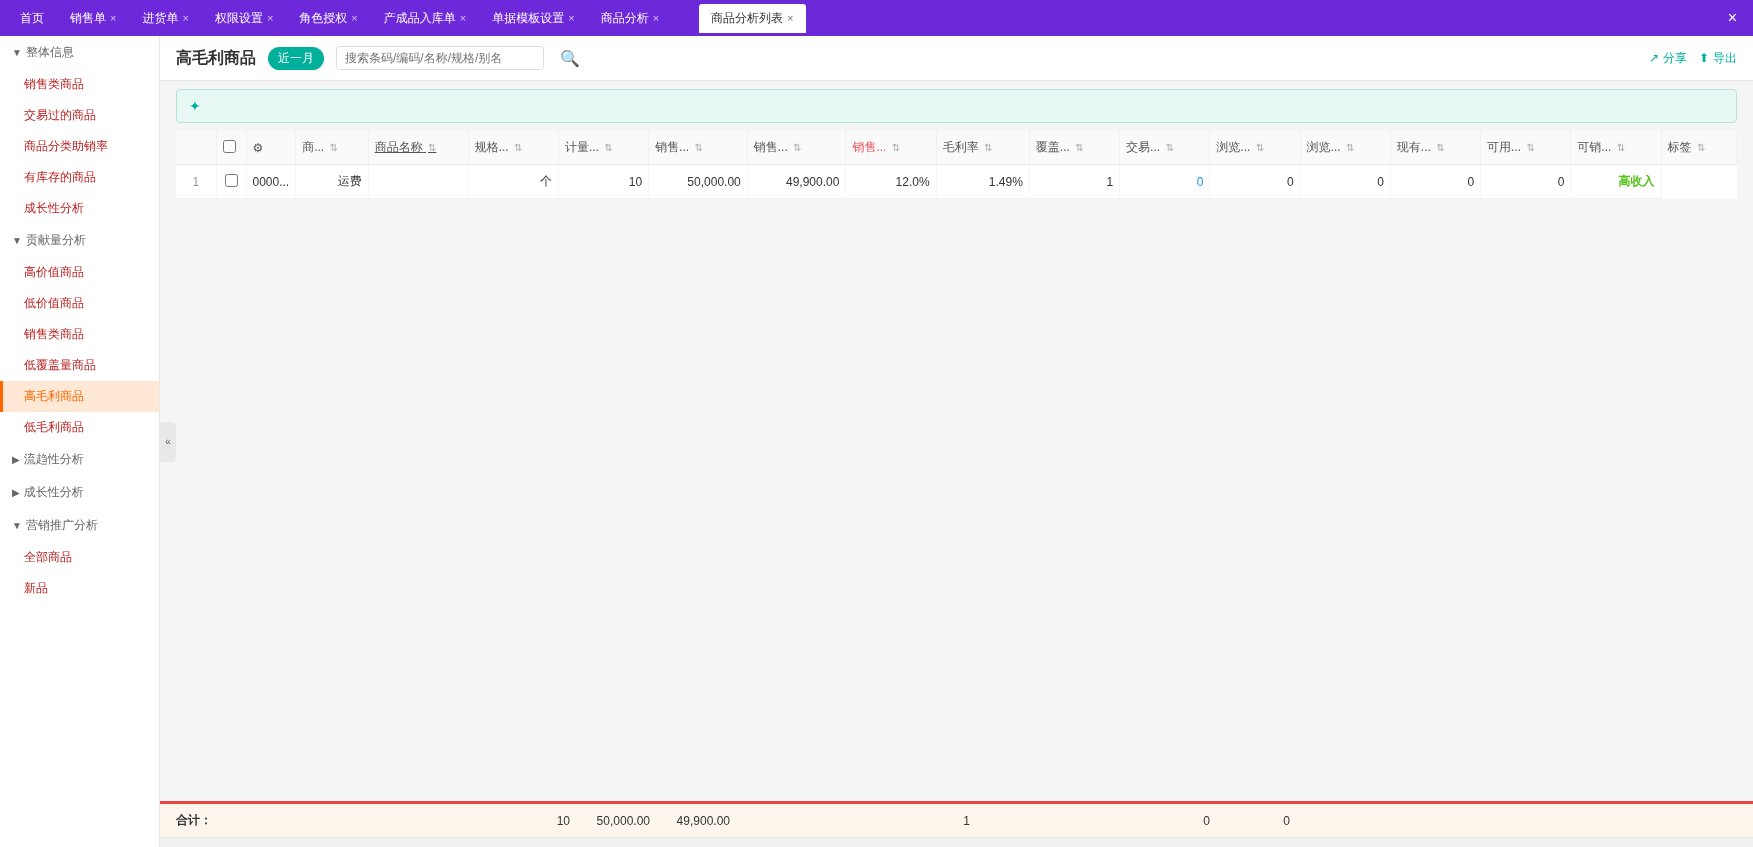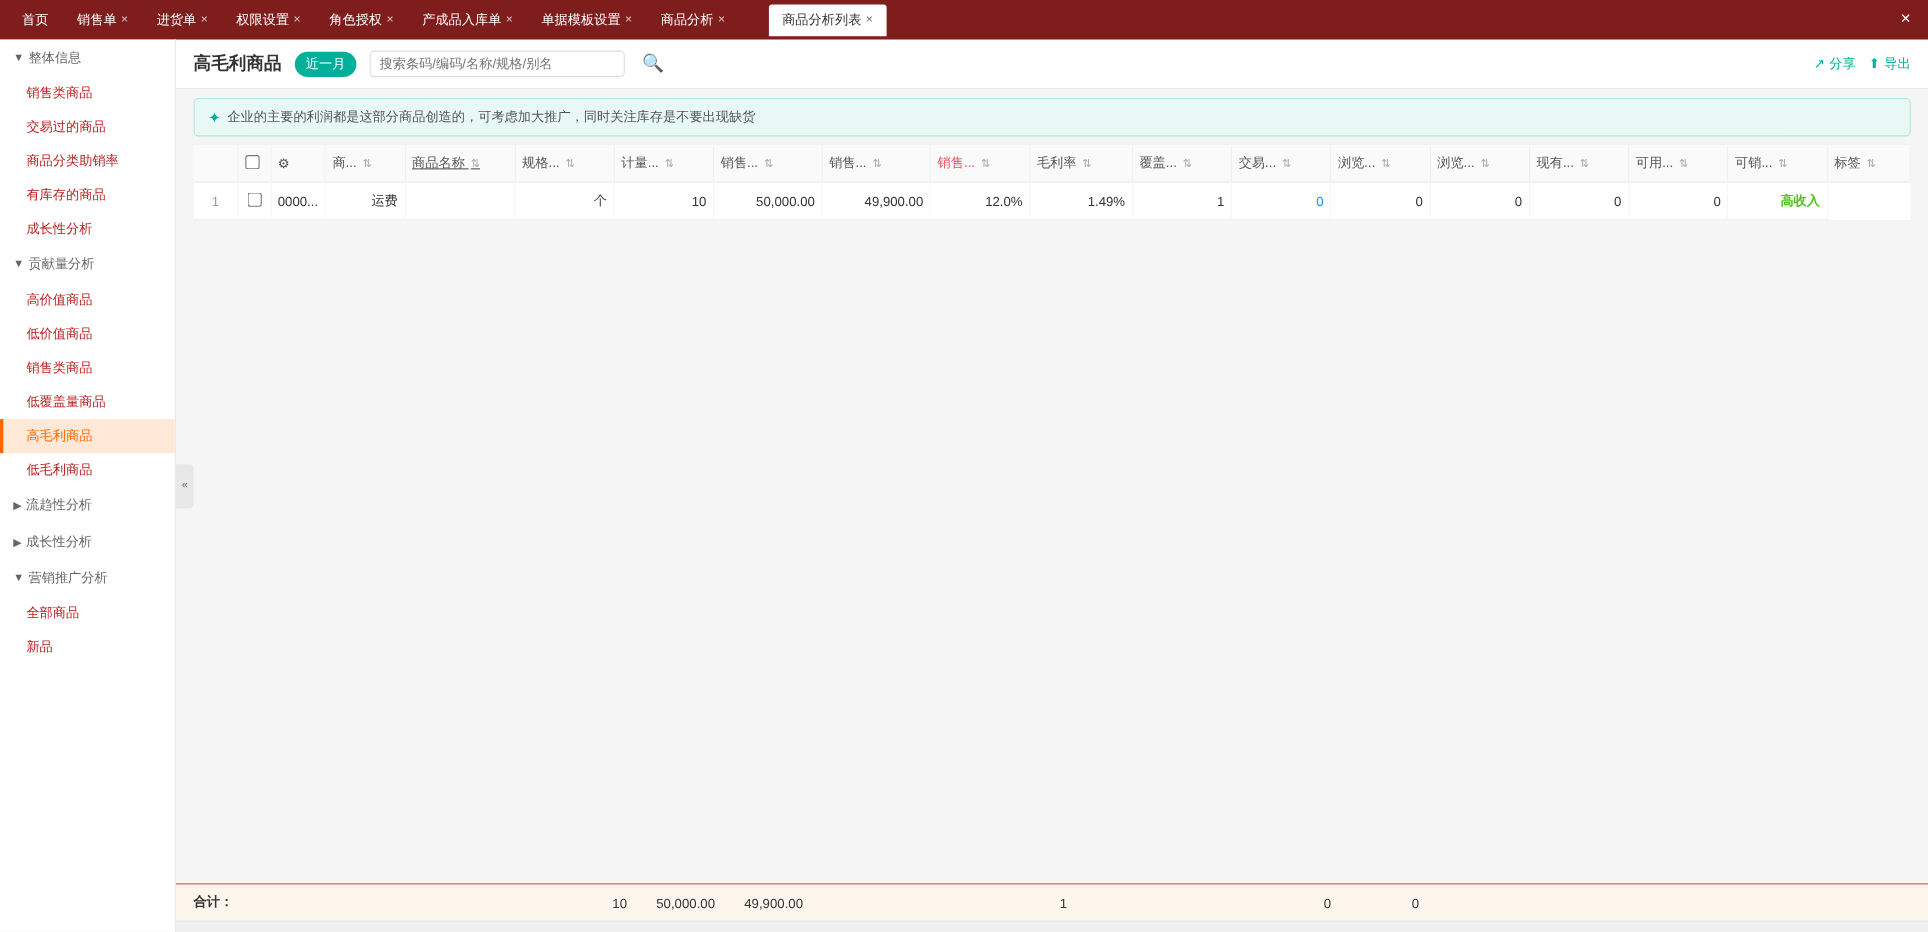--- a/index.html
+++ b/index.html
@@ -1,20 +1,20 @@
 <!DOCTYPE html>
 <html><head>
   <meta charset="utf-8">
   <style>
     * { box-sizing: border-box; margin: 0; padding: 0; font-family: 'Microsoft YaHei', Arial, sans-serif; font-size: 12px; }
     body { background: #f5f5f5; overflow: hidden; }
 
     
     .top-nav {
-      background: #7f1d1d;
+      background: #6d28d9;
       display: flex;
       align-items: center;
       height: 36px;
       padding: 0 8px;
       gap: 2px;
     }
     .nav-tab {
       color: #fff;
       padding: 6px 12px;
       cursor: pointer;
@@ -118,21 +118,21 @@
       color: #fff;
       padding: 3px 10px;
       border-radius: 12px;
       font-size: 12px;
       cursor: pointer;
     }
     .search-box {
       border: 1px solid #ddd;
       border-radius: 4px;
       padding: 4px 8px;
-      width: 232px;
+      width: 208px;
       outline: none;
       font-size: 12px;
     }
     .search-btn {
       background: none;
       border: none;
       cursor: pointer;
       color: #999;
       font-size: 16px;
       padding: 0 4px;
@@ -204,21 +204,21 @@
     td.link { color: #1890ff; cursor: pointer; }
     td.green-tag {
       color: #52c41a;
       font-weight: bold;
     }
     td.center { text-align: center; }
 
     
     .footer-bar {
       background: #fdf6ec;
-      border-top: 1px solid #ef4444;
+      border-top: 3px solid #ef4444;
       padding: 8px 16px;
       display: flex;
       align-items: center;
       font-size: 12px;
       color: #333;
       gap: 0;
     }
     .footer-label {
       min-width: 60px;
       font-weight: bold;
@@ -375,21 +375,20 @@
         </div>
         <div class="action-btn">
           <span>⬆</span>
           <span>导出</span>
         </div>
       </div>
     </div>
 
     <div class="info-banner">
       <span class="info-icon">✦</span>
-      <span>企业的主要的利润都是这部分商品创造的，可考虑加大推广，同时关注库存是不要出现缺货</span>
     </div>
 
     <div class="table-container">
       <table>
         <thead>
           <tr>
             <th style="width:40px;"></th>
             <th style="width:30px;">
               <input type="checkbox" style="">
             </th>

